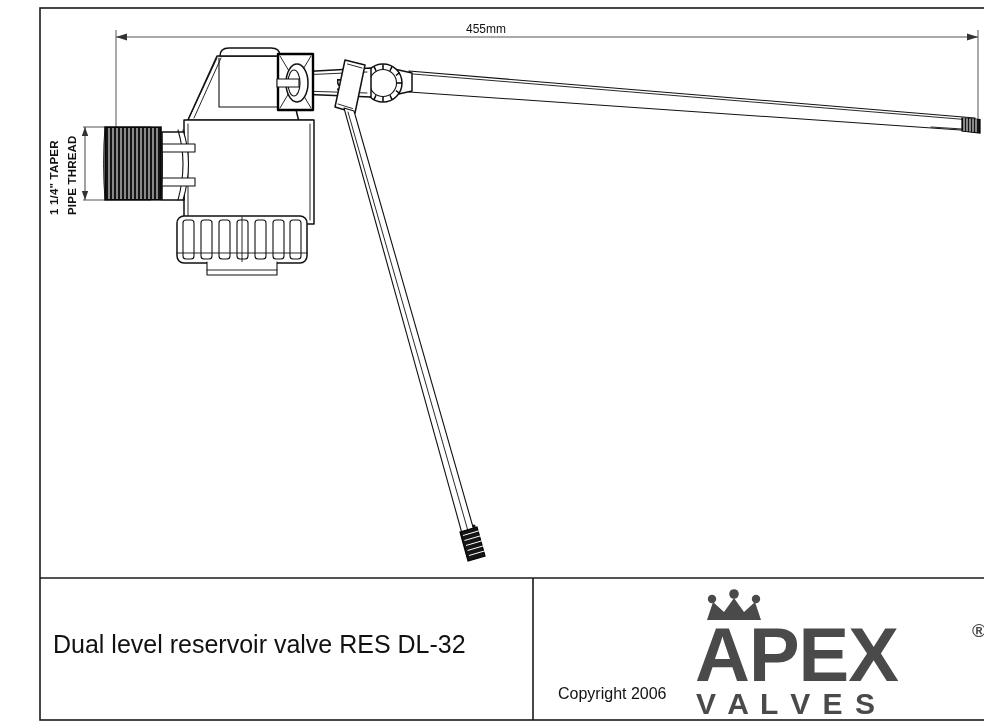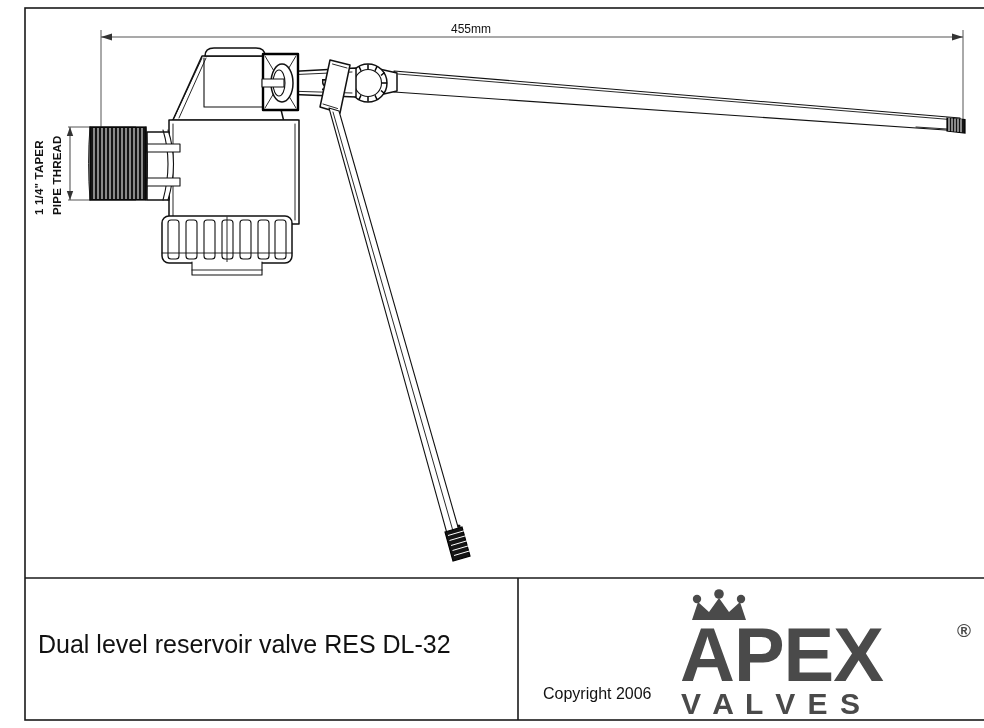--- a/index.html
+++ b/index.html
@@ -9,23 +9,24 @@
   }
   body {
     width: 984px;
     height: 728px;
     font-family: "Liberation Sans", sans-serif;
     overflow: hidden;
     position: relative;
   }
   #sheet {
     position: absolute;
-    left: 16px; top: 0;
+    left: 0; top: 0;
     width: 812px;
     height: 728px;
+    padding-left: 31px;
   }
   svg { display: block; }
   .frame-line {
     fill: none;
     stroke: #1a1a1a;
     stroke-width: 1.6;
   }
   .dim-line {
     stroke: #555555;
     stroke-width: 1.1;

